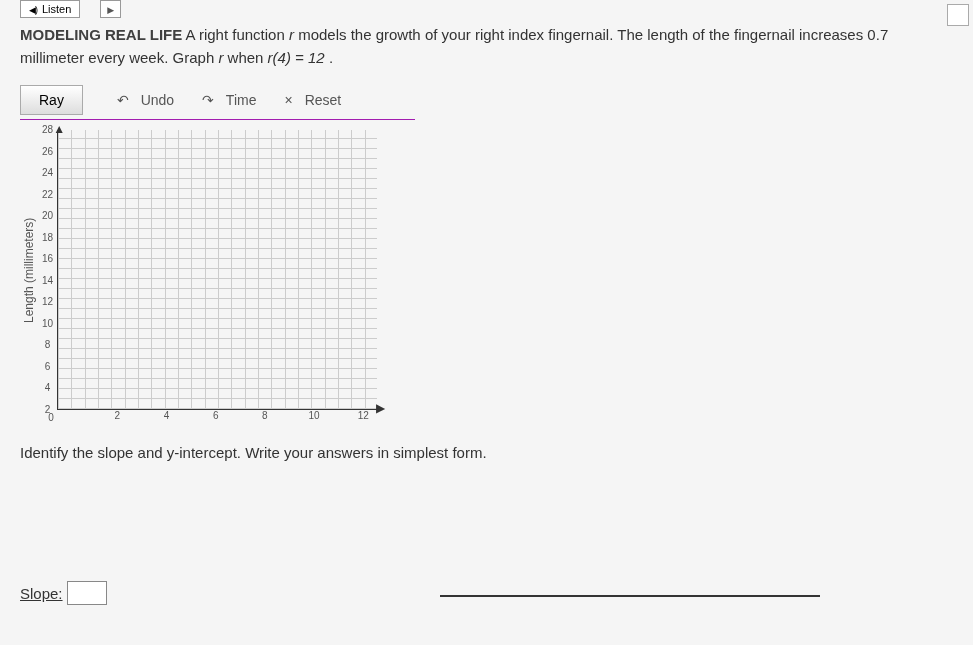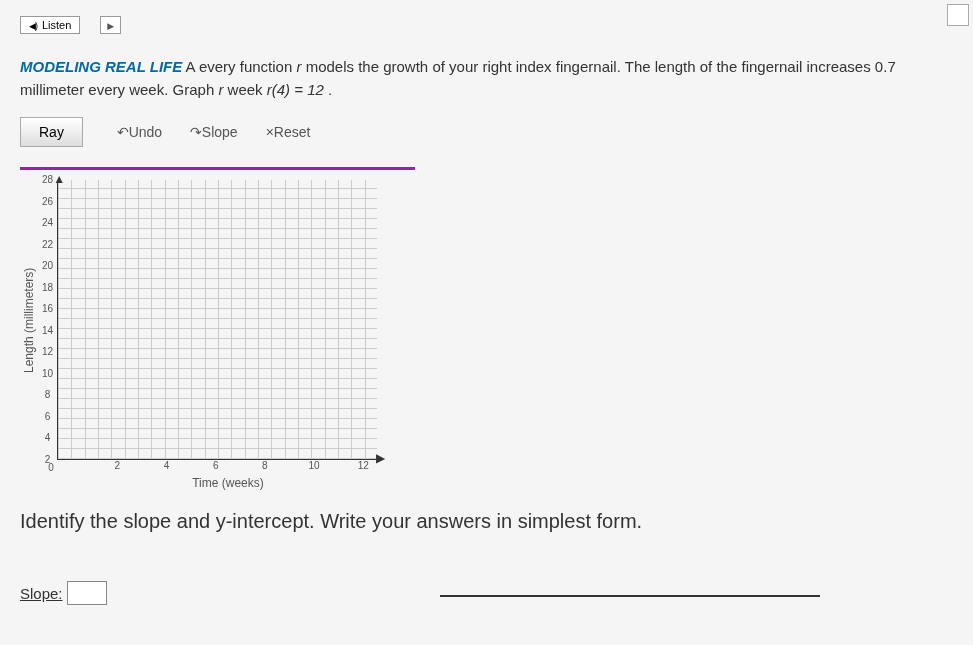--- a/index.html
+++ b/index.html
@@ -8,71 +8,71 @@
     background: #f5f5f5;
     width: 973px;
     height: 645px;
     position: relative;
     overflow: hidden;
     color: #333;
   }
   .top-bar {
     display: flex;
     gap: 20px;
-    padding: 16px 20px;
+    padding: 0 20px;
   }
   .listen-btn, .play-btn {
     border: 1px solid #999;
     background: #fff;
     padding: 2px 8px;
     font-size: 11px;
     display: flex;
     align-items: center;
     gap: 4px;
     cursor: pointer;
   }
   .play-btn { padding: 2px 6px; }
   .speaker-icon::before { content: "◀"; font-size: 9px; }
   .speaker-icon::after { content: ")"; font-size: 9px; margin-left: -1px; }
   .play-icon::before { content: "▶"; font-size: 9px; color: #555; }
   .problem-text {
     padding: 6px 20px 10px 20px;
     font-size: 15px;
     line-height: 1.5;
   }
-  .heading-bold { font-weight: bold; color: #0369a1; font-style: italic; }
+  .heading-bold { font-weight: bold; color: #404040; }
   .italic { font-style: italic; }
   .graph-panel {
     margin: 6px 20px;
     width: 395px;
   }
   .graph-toolbar {
     display: flex;
     align-items: center;
-    border-bottom: 3px solid #a21caf;
-    padding-bottom: 20px;
+    border-bottom: 1px solid #a21caf;
+    padding-bottom: 4px;
   }
   .ray-btn {
     background: linear-gradient(#fff,#ddd);
     border: 1px solid #aaa;
     padding: 6px 18px;
     font-size: 14px;
     cursor: pointer;
     margin-right: 20px;
   }
   .tb-btn {
     background: transparent;
     border: none;
     font-size: 14px;
     color: #555;
     padding: 6px 14px;
     cursor: pointer;
     display: flex;
     align-items: center;
-    gap: 0;
+    gap: 12px;
   }
   .undo-icon::before { content: "↶"; }
   .redo-icon::before { content: "↷"; }
   .reset-icon::before { content: "×"; }
   .chart-wrapper {
     display: flex;
     margin-top: 10px;
   }
   .ylabel {
     writing-mode: vertical-rl;
@@ -130,21 +130,21 @@
   .xlabel {
     font-size: 12px;
     color: #555;
     text-align: center;
     width: 320px;
     margin-left: 48px;
     margin-top: 2px;
   }
   .instruction {
     padding: 14px 20px;
-    font-size: 20px;
+    font-size: 15px;
   }
   .slope-row {
     position: absolute;
     bottom: 40px;
     left: 20px;
     font-size: 15px;
     display: flex;
     align-items: center;
     gap: 4px;
     text-decoration: underline;
@@ -183,33 +183,33 @@
     <span>Listen</span>
   </button>
   <button class="play-btn">
     <span class="play-icon"></span>
   </button>
 </div>
 
 <button class="corner-btn"></button>
 
 <div class="problem-text">
-  <span class="heading-bold">MODELING REAL LIFE</span><span> A every function </span><span class="italic">r</span><span> models the growth of your right index fingernail. The length of the fingernail increases 0.7 millimeter every week. Graph </span><span class="italic">r</span><span> week </span><span class="italic">r(4) = 12</span><span> .</span>
+  <span class="heading-bold">MODELING REAL LIFE</span><span> A right function </span><span class="italic">r</span><span> models the growth of your right index fingernail. The length of the fingernail increases 0.7 millimeter every week. Graph </span><span class="italic">r</span><span> when </span><span class="italic">r(4) = 12</span><span> .</span>
 </div>
 
 <div class="graph-panel">
   <div class="graph-toolbar">
     <button class="ray-btn">Ray</button>
     <button class="tb-btn">
       <span class="undo-icon"></span>
       <span>Undo</span>
     </button>
     <button class="tb-btn">
       <span class="redo-icon"></span>
-      <span>Slope</span>
+      <span>Time</span>
     </button>
     <button class="tb-btn">
       <span class="reset-icon"></span>
       <span>Reset</span>
     </button>
   </div>
 
   <div class="chart-wrapper">
     <div class="ylabel">Length (millimeters)</div>
     <div class="yaxis">
@@ -238,21 +238,20 @@
     <div class="xaxis-spacer"></div>
     <div class="xaxis">
       <div style="left:15.4%">2</div>
       <div style="left:30.8%">4</div>
       <div style="left:46.2%">6</div>
       <div style="left:61.5%">8</div>
       <div style="left:76.9%">10</div>
       <div style="left:92.3%">12</div>
     </div>
   </div>
-  <div class="xlabel">Time (weeks)</div>
 </div>
 
 <div class="instruction">Identify the slope and y-intercept. Write your answers in simplest form.</div>
 
 <div class="slope-row">
   <span>Slope:</span>
   <input class="slope-input" type="text" style="">
 </div>
 
 <div class="bottom-line"></div>

